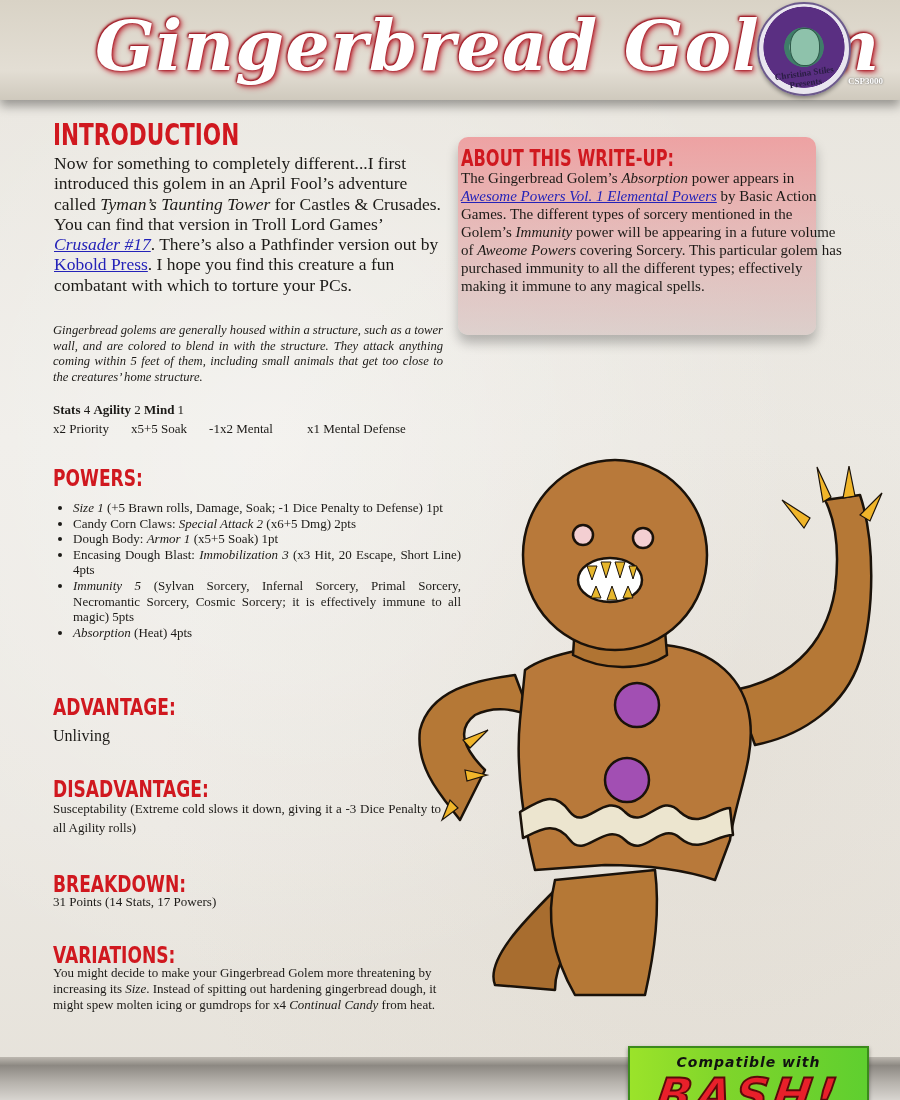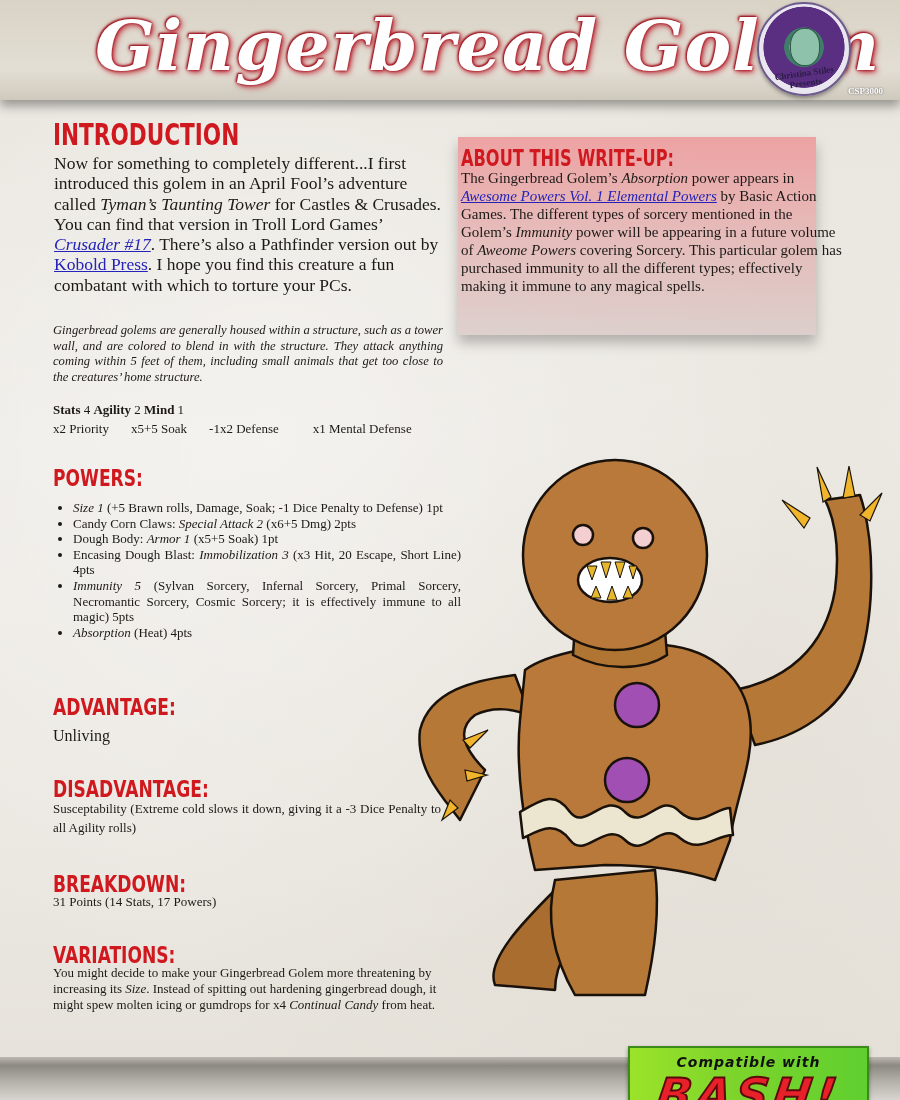--- a/index.html
+++ b/index.html
@@ -16,21 +16,21 @@
   .title{position:absolute;left:95px;top:4px;font-family:"DejaVu Serif",serif;
     font-size:70px;font-weight:bold;font-style:italic;color:#fff;letter-spacing:1px;
     text-shadow:0 0 2px #9a0f1c,0 0 4px #b01420,2px 2px 6px #c0313d,-1px -1px 2px #8a0d18;}
   .logo{position:absolute;left:757px;top:2px;width:90px;height:90px;border-radius:50%;
     background:radial-gradient(circle at 50% 48%,#7fb59e 0 22%,#3f7d69 23% 30%,#5a2f82 31% 62%,#e9e6ef 63% 100%);
     border:2px solid #6c5a8c;box-shadow:0 2px 4px rgba(0,0,0,.4);}
   .logo-face{position:absolute;left:31px;top:24px;width:28px;height:36px;border-radius:45%;
     background:#8ec2ab;border:1px solid #2f5a4a;}
   .logo-text{position:absolute;left:6px;top:64px;width:80px;text-align:center;font-size:9px;
     font-weight:bold;color:#2a1d44;transform:rotate(-8deg);}
-  .logo-code{position:absolute;left:848px;top:86px;font-size:9px;color:#fff;font-weight:bold;
+  .logo-code{position:absolute;left:848px;top:76px;font-size:9px;color:#fff;font-weight:bold;
     text-shadow:0 0 2px #555;}
   .h{font-family:"DejaVu Sans Condensed","DejaVu Sans",sans-serif;font-weight:bold;
     color:#d0181f;text-transform:uppercase;letter-spacing:0px;transform:scaleY(1.25);
     transform-origin:left top;margin:0;}
   .sec{position:absolute;left:53px;}
   .intro-h{top:117px;font-size:24px;}
   .intro-p{position:absolute;left:54px;top:153px;width:395px;font-size:17.5px;line-height:20.3px;}
   a.lnk{color:#2422b8;text-decoration:underline;}
   .flavor{position:absolute;left:53px;top:323px;width:390px;font-size:12.6px;line-height:15.5px;
     font-style:italic;text-align:justify;}
@@ -43,21 +43,21 @@
   .adv-h{top:692px;font-size:19px;}
   .adv-p{position:absolute;left:53px;top:727px;font-size:16px;}
   .dis-h{top:774px;font-size:19px;}
   .dis-p{position:absolute;left:53px;top:799px;width:388px;font-size:13px;line-height:19px;text-align:justify;}
   .brk-h{top:869px;font-size:19px;}
   .brk-p{position:absolute;left:53px;top:894px;font-size:13px;}
   .var-h{top:940px;font-size:19px;}
   .var-p{position:absolute;left:53px;top:965px;width:395px;font-size:13px;line-height:16px;}
   .about{position:absolute;left:458px;top:137px;width:358px;height:198px;
     background:linear-gradient(180deg,rgba(238,150,152,.85) 0%,rgba(228,170,170,.75) 45%,rgba(210,190,188,.6) 100%);
-    box-shadow:0 8px 12px rgba(0,0,0,.25);}
+    box-shadow:0 8px 12px rgba(0,0,0,.25);border-radius:10px;}
   .about-h{position:absolute;left:3px;top:8px;font-size:18px;}
   .about-p{position:absolute;left:3px;top:32px;width:385px;font-size:15px;line-height:18px;}
   .golem{position:absolute;left:405px;top:440px;width:490px;height:560px;}
   .footer{position:absolute;left:0;top:1057px;width:900px;height:43px;
     background:linear-gradient(180deg,#bdb8b0 0%,#8c8882 20%,#b7b3ad 60%,#d8d5d0 100%);}
   .bash{position:absolute;left:628px;top:1002px;width:237px;height:93px;
     background:linear-gradient(90deg,#9be32a,#7fd52b 40%,#5fcf2f);border:2px solid #3c8a1c;
     box-shadow:0 2px 4px rgba(0,0,0,.4);margin-top:44px;}
   .bash-top{position:absolute;left:0;top:6px;width:100%;text-align:center;font-family:"DejaVu Sans",sans-serif;
     font-weight:bold;font-style:italic;font-size:14px;color:#111;letter-spacing:1px;}
@@ -95,21 +95,21 @@
 
 <div class="flavor">Gingerbread golems are generally housed within a structure, such as a tower wall, and are colored to blend in with the structure. They attack anything coming within 5 feet of them, including small animals that get too close to the creatures’ home structure.</div>
 
 <div class="stats">
   <div>
     <b>Stats</b> <span>4</span>
     <b>Agility</b> <span>2</span>
     <b>Mind</b> <span>1</span>
   </div>
   <div class="line2">
-    <span>x2 Priority</span><span>x5+5 Soak</span><span style="margin-right:34px">-1x2 Defense</span><span>x1 Mental Defense</span>
+    <span>x2 Priority</span><span>x5+5 Soak</span><span style="margin-right:34px">-1x2 Mental</span><span>x1 Mental Defense</span>
   </div>
 </div>
 
 <h2 class="h sec pw-h">Powers:</h2>
 <ul class="powers">
   <li><span></span><em>Size 1</em><span> (+5 Brawn rolls, Damage, Soak; -1 Dice Penalty to Defense) 1pt</span></li>
   <li><span>Candy Corn Claws: </span><em>Special Attack 2</em><span> (x6+5 Dmg) 2pts</span></li>
   <li><span>Dough Body: </span><em>Armor 1</em><span> (x5+5 Soak) 1pt</span></li>
   <li><span>Encasing Dough Blast: </span><em>Immobilization 3</em><span> (x3 Hit, 20 Escape, Short Line) 4pts</span></li>
   <li><span></span><em>Immunity 5</em><span> (Sylvan Sorcery, Infernal Sorcery, Primal Sorcery, Necromantic Sorcery, Cosmic Sorcery; it is effectively immune to all magic) 5pts</span></li>

